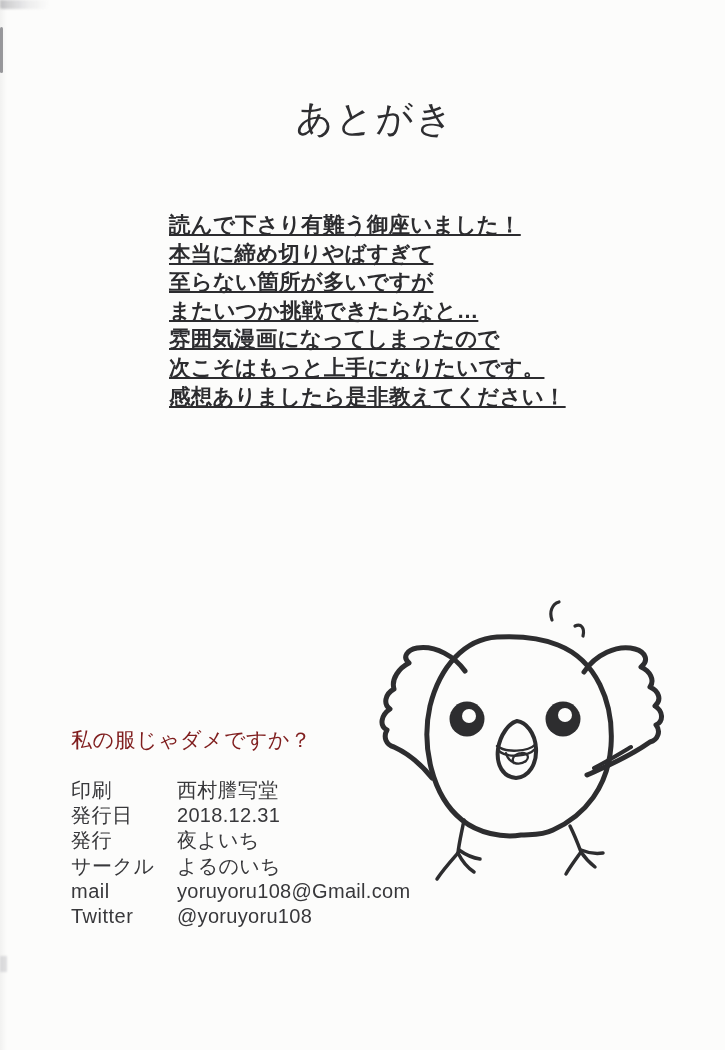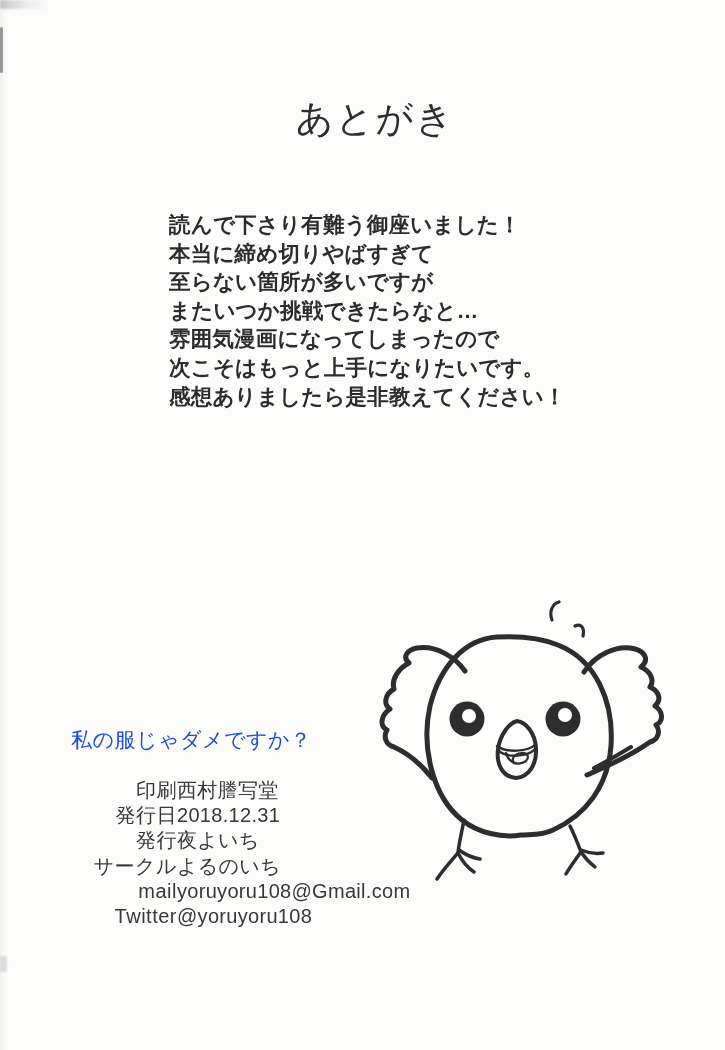--- a/index.html
+++ b/index.html
@@ -47,36 +47,36 @@
   }
 
   .afterword {
     position: absolute; left: 169px; top: 211px; width: 440px;
     font-size: 21.5px;
     line-height: 28.6px;
     font-weight: 700;
     color: #2c2c2f;
     letter-spacing: 0.2px;
   }
-  .afterword .line { white-space: pre; }
+  .afterword .line { white-space: pre; text-decoration: underline; }
 
   .book-title {
     position: absolute; left: 71px; top: 726px;
     font-size: 21px;
     letter-spacing: 0.5px;
-    color: #1d4ed8;
+    color: #7f1d1d;
   }
 
   .colophon {
     position: absolute; left: 71px; top: 778px; width: 360px;
     font-size: 20px;
     color: #38383b;
   }
   .colophon .row { display: flex; height: 25.2px; align-items: center; }
-  .colophon .lbl { width: 106px; flex: 0 0 106px; letter-spacing: 0.5px; text-align: right; }
+  .colophon .lbl { width: 106px; flex: 0 0 106px; letter-spacing: 0.5px; }
   .colophon .val { letter-spacing: 0.3px; white-space: pre; }
 
   .doodle { position: absolute; left: 368px; top: 580px; }
 </style>
 </head>
 <body>
 
 <div class="page">
 
   <div class="edge-shade"></div>

